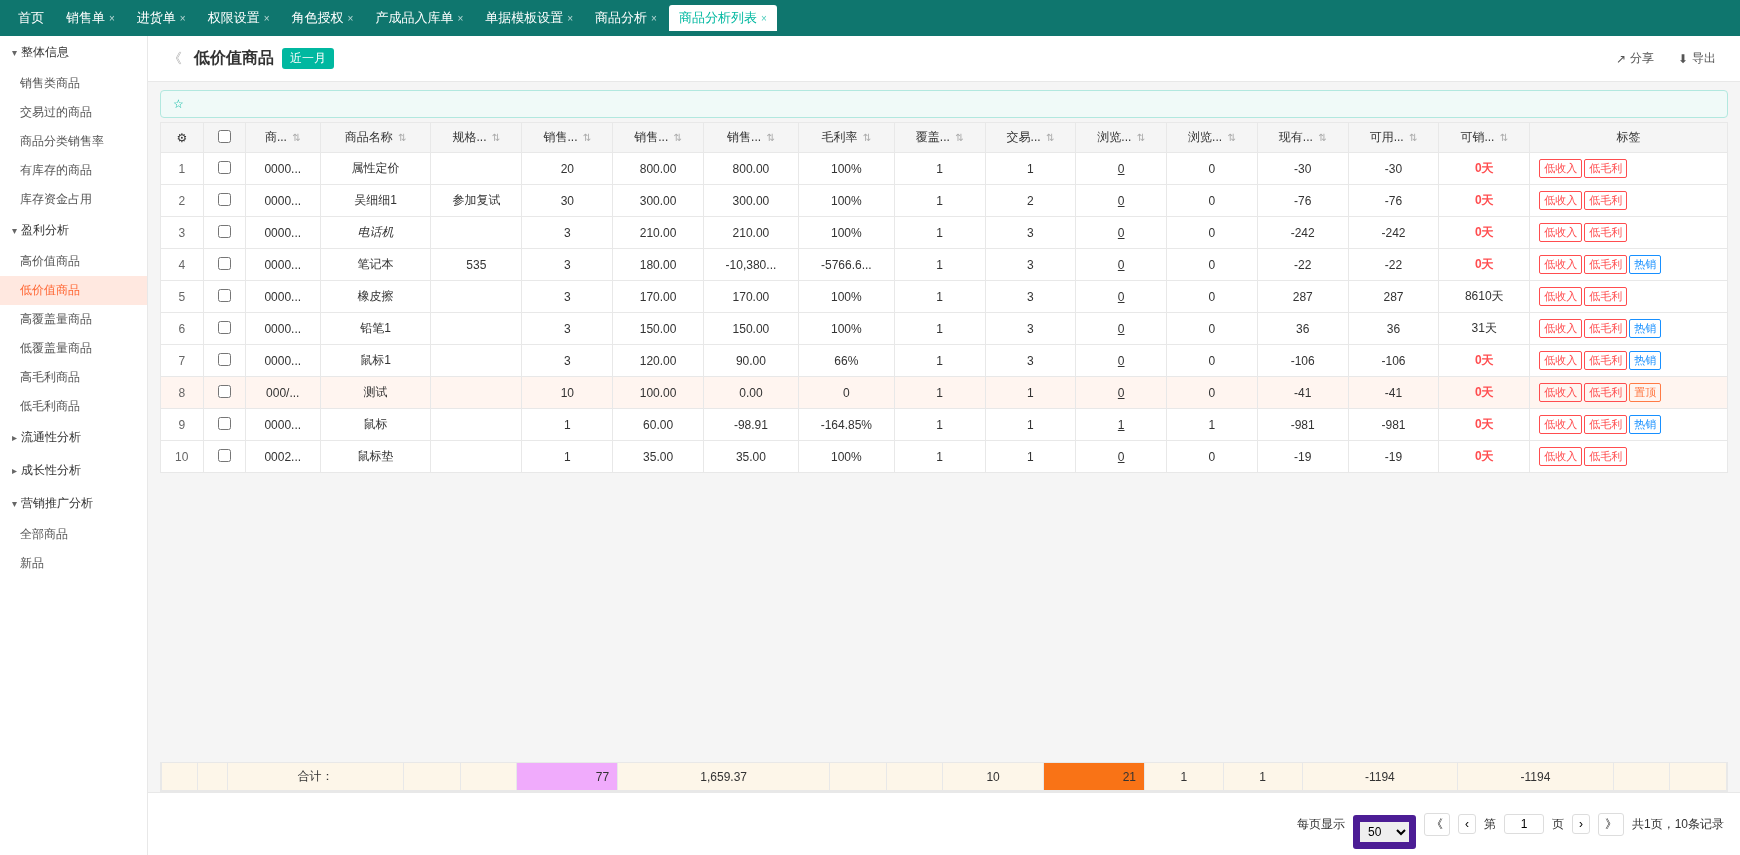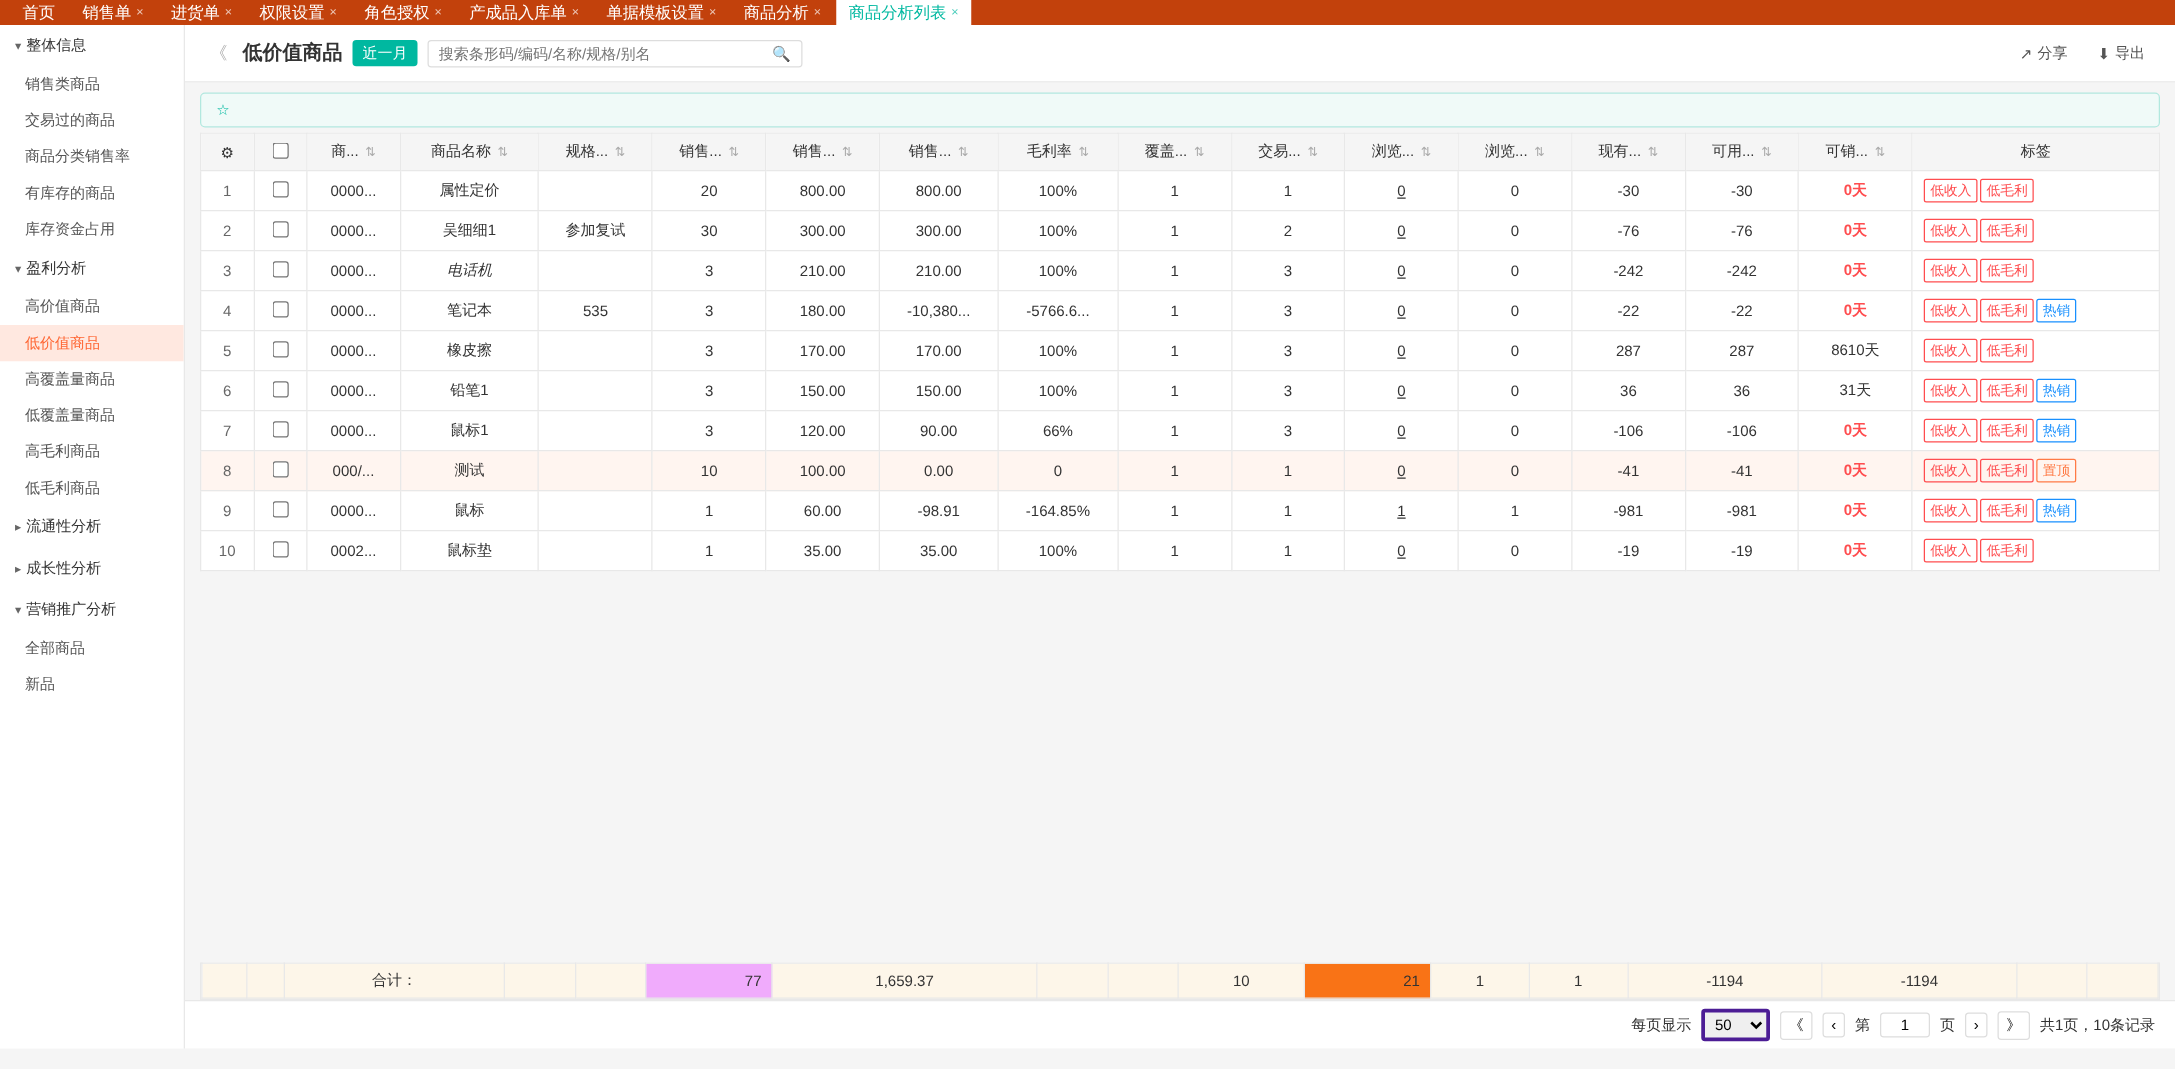--- a/index.html
+++ b/index.html
@@ -1,23 +1,23 @@
 <!DOCTYPE html>
 <html><head>
   <meta charset="utf-8">
   <style>
     * { box-sizing: border-box; margin: 0; padding: 0; }
     body { font-family: "Microsoft YaHei", "PingFang SC", Arial, sans-serif; font-size: 12px; background: #f5f5f5; color: #333; }
     
     
     .top-nav {
-      background: #c2410c;
-      display: flex;
-      align-items: center;
-      height: 20px;
+      background: #0f766e;
+      display: flex;
+      align-items: center;
+      height: 36px;
       padding: 0 8px;
       gap: 2px;
     }
     .nav-item {
       color: #fff;
       padding: 4px 10px;
       cursor: pointer;
       border-radius: 3px 3px 0 0;
       font-size: 13px;
       white-space: nowrap;
@@ -197,24 +197,25 @@
       background: #fff;
       border-top: 1px solid #e8e8e8;
       padding: 6px 16px;
       display: flex;
       align-items: center;
       justify-content: flex-end;
       gap: 8px;
       font-size: 12px;
     }
     .pagination-bar select {
-      border: 3px solid #4c1d95;
+      border: 7px solid #4c1d95;
       border-radius: 3px;
       padding: 2px 4px;
       font-size: 12px;
+      margin-top: 16px;
     }
     .pg-btn {
       border: 1px solid #ddd;
       background: #fff;
       padding: 2px 6px;
       cursor: pointer;
       border-radius: 3px;
       font-size: 12px;
     }
     .pg-input {
@@ -344,24 +345,20 @@
       <span>新品</span>
     </div>
   </div>
 
   <div class="content-area">
 
     <div class="page-header">
       <button class="collapse-btn">《</button>
       <span class="page-title">低价值商品</span>
       <button class="filter-btn">近一月</button>
-      <div class="search-box">
-        <input type="text" placeholder="搜索条形码/编码/名称/规格/别名" style="">
-        <span style="color:#00b8a0;cursor:pointer;">🔍</span>
-      </div>
       <div class="header-actions">
         <button class="action-btn">
           <span>↗</span>
           <span>分享</span>
         </button>
         <button class="action-btn">
           <span>⬇</span>
           <span>导出</span>
         </button>
       </div>

